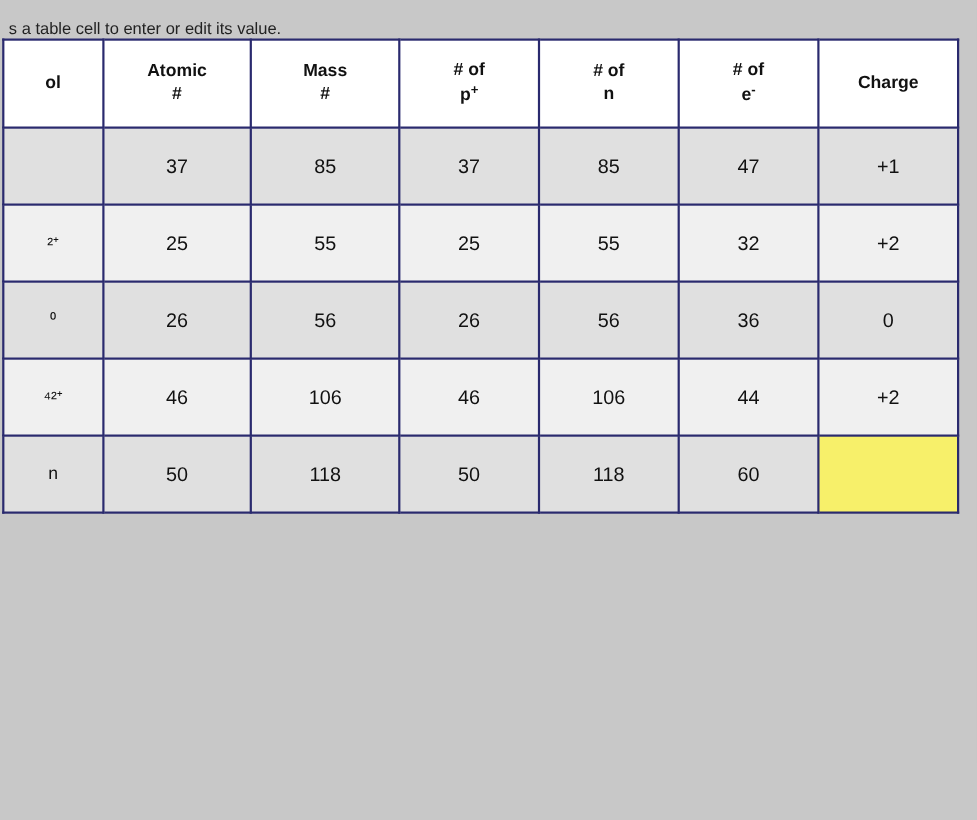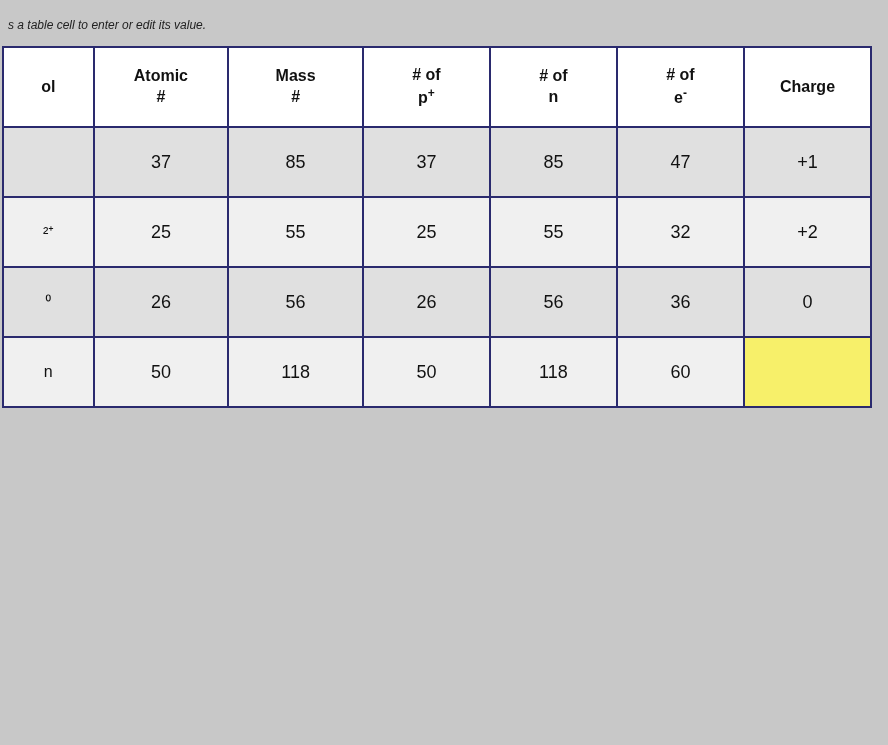--- a/index.html
+++ b/index.html
@@ -8,25 +8,23 @@
       font-family: Arial, sans-serif;
       width: 888px;
       height: 745px;
       overflow: hidden;
       display: flex;
       flex-direction: column;
       align-items: flex-start;
       padding: 18px 0 0 0;
     }
     .instruction {
-      font-size: 12px;
+      font-size: 15px;
       color: #222;
-      margin-bottom: 14px;
       padding-left: 8px;
-      font-style: italic;
     }
     .table-wrapper {
       width: 100%;
       padding-left: 0;
     }
     table {
       border-collapse: collapse;
       width: 870px;
       margin-left: 2px;
       table-layout: fixed;
@@ -126,20 +124,29 @@
         <tr>
           <td>⁰</td>
           <td>26</td>
           <td>56</td>
           <td>26</td>
           <td>56</td>
           <td>36</td>
           <td>0</td>
         </tr>
         <tr>
+          <td>⁴²⁺</td>
+          <td>46</td>
+          <td>106</td>
+          <td>46</td>
+          <td>106</td>
+          <td>44</td>
+          <td>+2</td>
+        </tr>
+        <tr>
           <td>n</td>
           <td>50</td>
           <td>118</td>
           <td>50</td>
           <td>118</td>
           <td>60</td>
           <td class="cell-yellow"></td>
         </tr>
       </tbody>
   </table>

